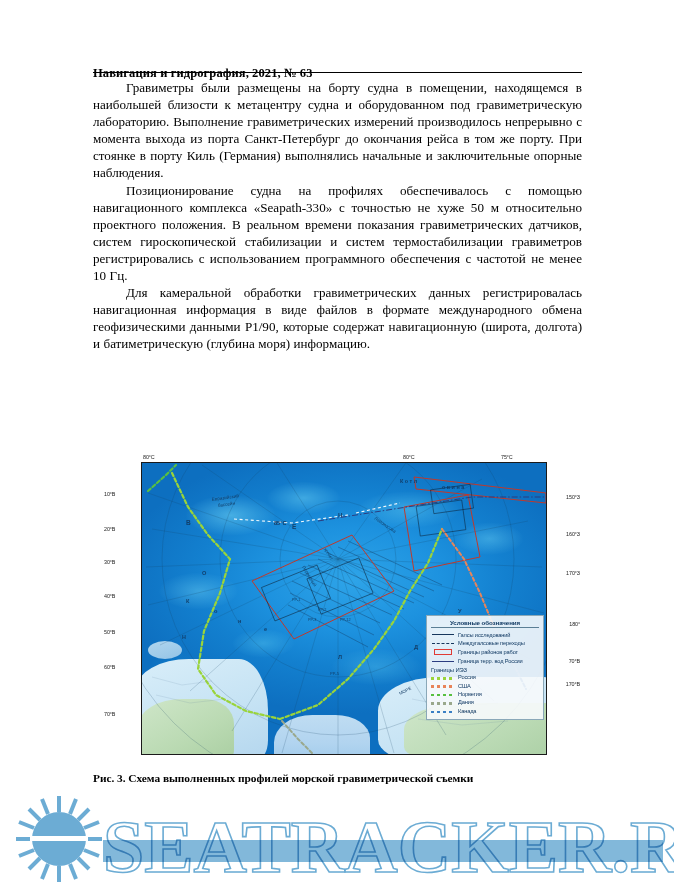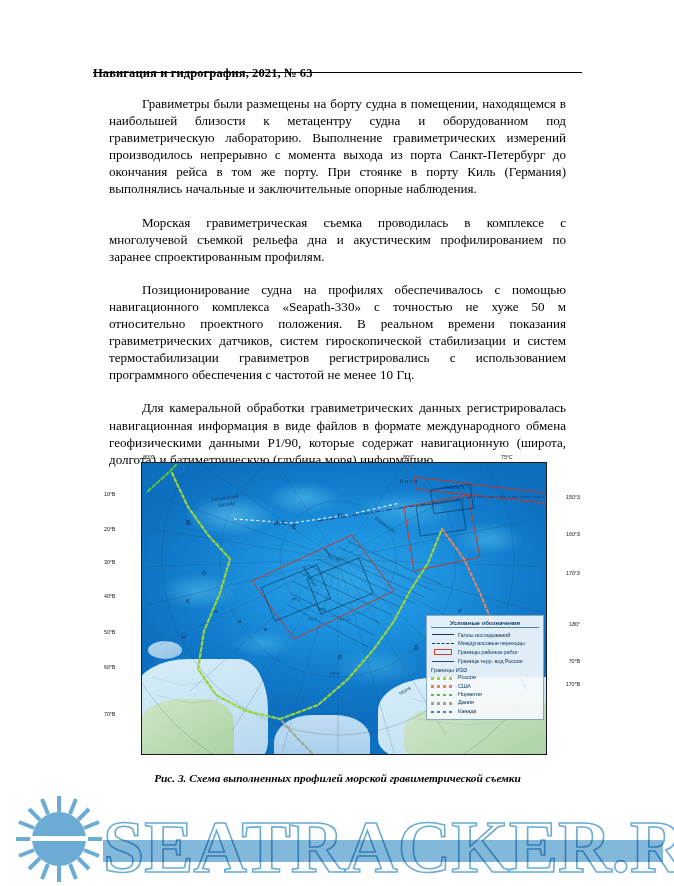--- a/index.html
+++ b/index.html
@@ -45,21 +45,21 @@
   }
 
   
   .body-col {
     position: absolute;
     left: 93px;
     top: 79px;
     width: 489px;
   }
   .body-col p {
-    margin: 16px;
+    margin: 0;
     text-indent: 33px;
     text-align: justify;
     font-size: 13.1px;
     line-height: 17.1px;
     hyphens: none;
     word-spacing: .2px;
   }
 
   
   .figure {
@@ -208,25 +208,24 @@
     background-repeat: repeat-x;
     background-size: 5px 2.4px;
   }
 
   
   .caption {
     position: absolute;
     left: 93px;
     top: 772px;
     width: 489px;
-    text-align: center;
+    text-align: left;
     font-size: 11.4px;
     font-weight: bold;
     letter-spacing: -.05px;
-    font-style: italic;
   }
 
   
   .page-number {
     position: absolute;
     left: 0;
     right: 0;
     top: 830px;
     text-align: center;
     font-size: 10.5px;
@@ -248,21 +247,20 @@
 </head>
 <body>
 
 <div class="page">
 
   <div class="running-head">Навигация и гидрография, 2021, № 63</div>
   <div class="head-rule"></div>
 
   <div class="body-col">
     <p>Гравиметры были размещены на борту судна в помещении, находящемся в наибольшей близости к метацентру судна и оборудованном под гравиметрическую лабораторию. Выполнение гравиметрических измерений производилось непрерывно с момента выхода из порта Санкт-Петербург до окончания рейса в том же порту. При стоянке в порту Киль (Германия) выполнялись начальные и заключительные опорные наблюдения.</p>
-    <p>Морская гравиметрическая съемка проводилась в комплексе с многолучевой съемкой рельефа дна и акустическим профилированием по заранее спроектированным профилям.</p>
     <p>Позиционирование судна на профилях обеспечивалось с помощью навигационного комплекса «Seapath-330» с точностью не хуже 50 м относительно проектного положения. В реальном времени показания гравиметрических датчиков, систем гироскопической стабилизации и систем термостабилизации гравиметров регистрировались с использованием программного обеспечения с частотой не менее 10 Гц.</p>
     <p>Для камеральной обработки гравиметрических данных регистрировалась навигационная информация в виде файлов в формате международного обмена геофизическими данными Р1/90, которые содержат навигационную (широта, долгота) и батиметрическую (глубина моря) информацию.</p>
   </div>
 
   <div class="figure">
 
     <div class="axis-labels axis-top" style="left:18px">80°С</div>
     <div class="axis-labels axis-top" style="left:278px">80°С</div>
     <div class="axis-labels axis-top" style="left:376px">75°С</div>
 

